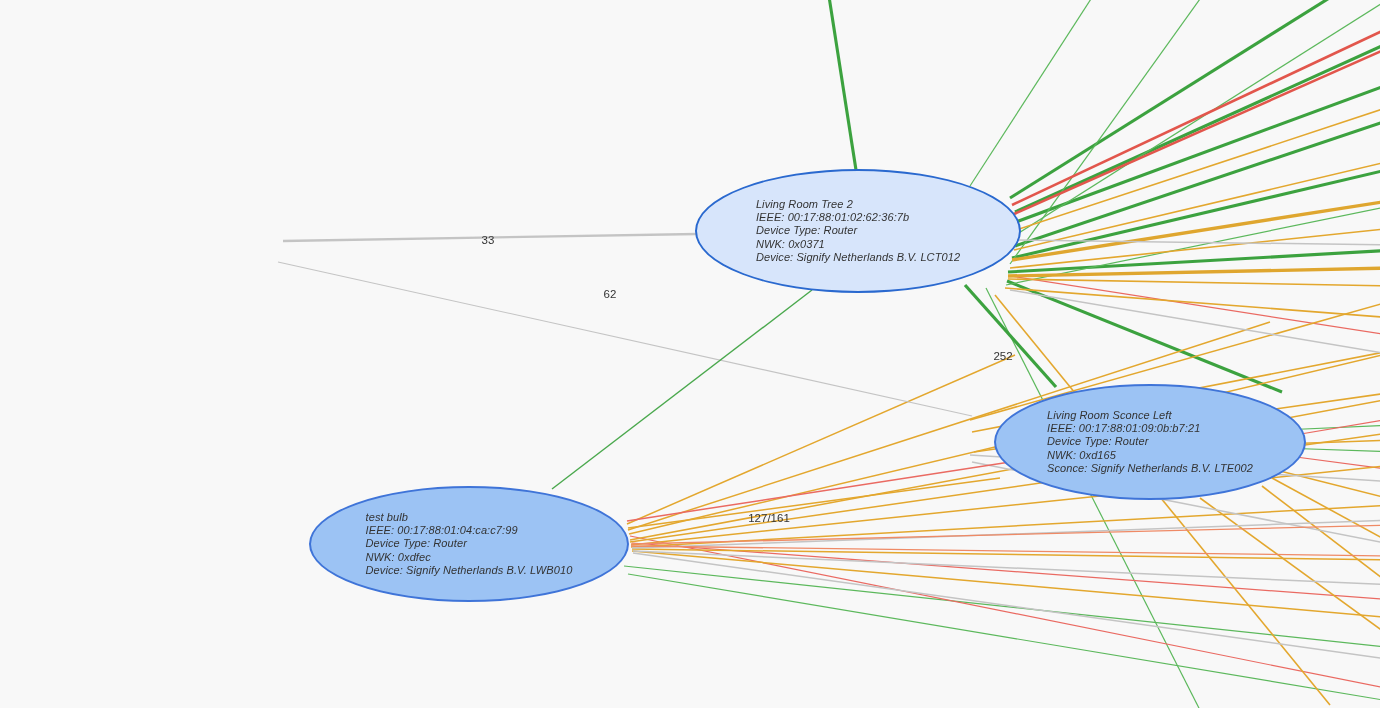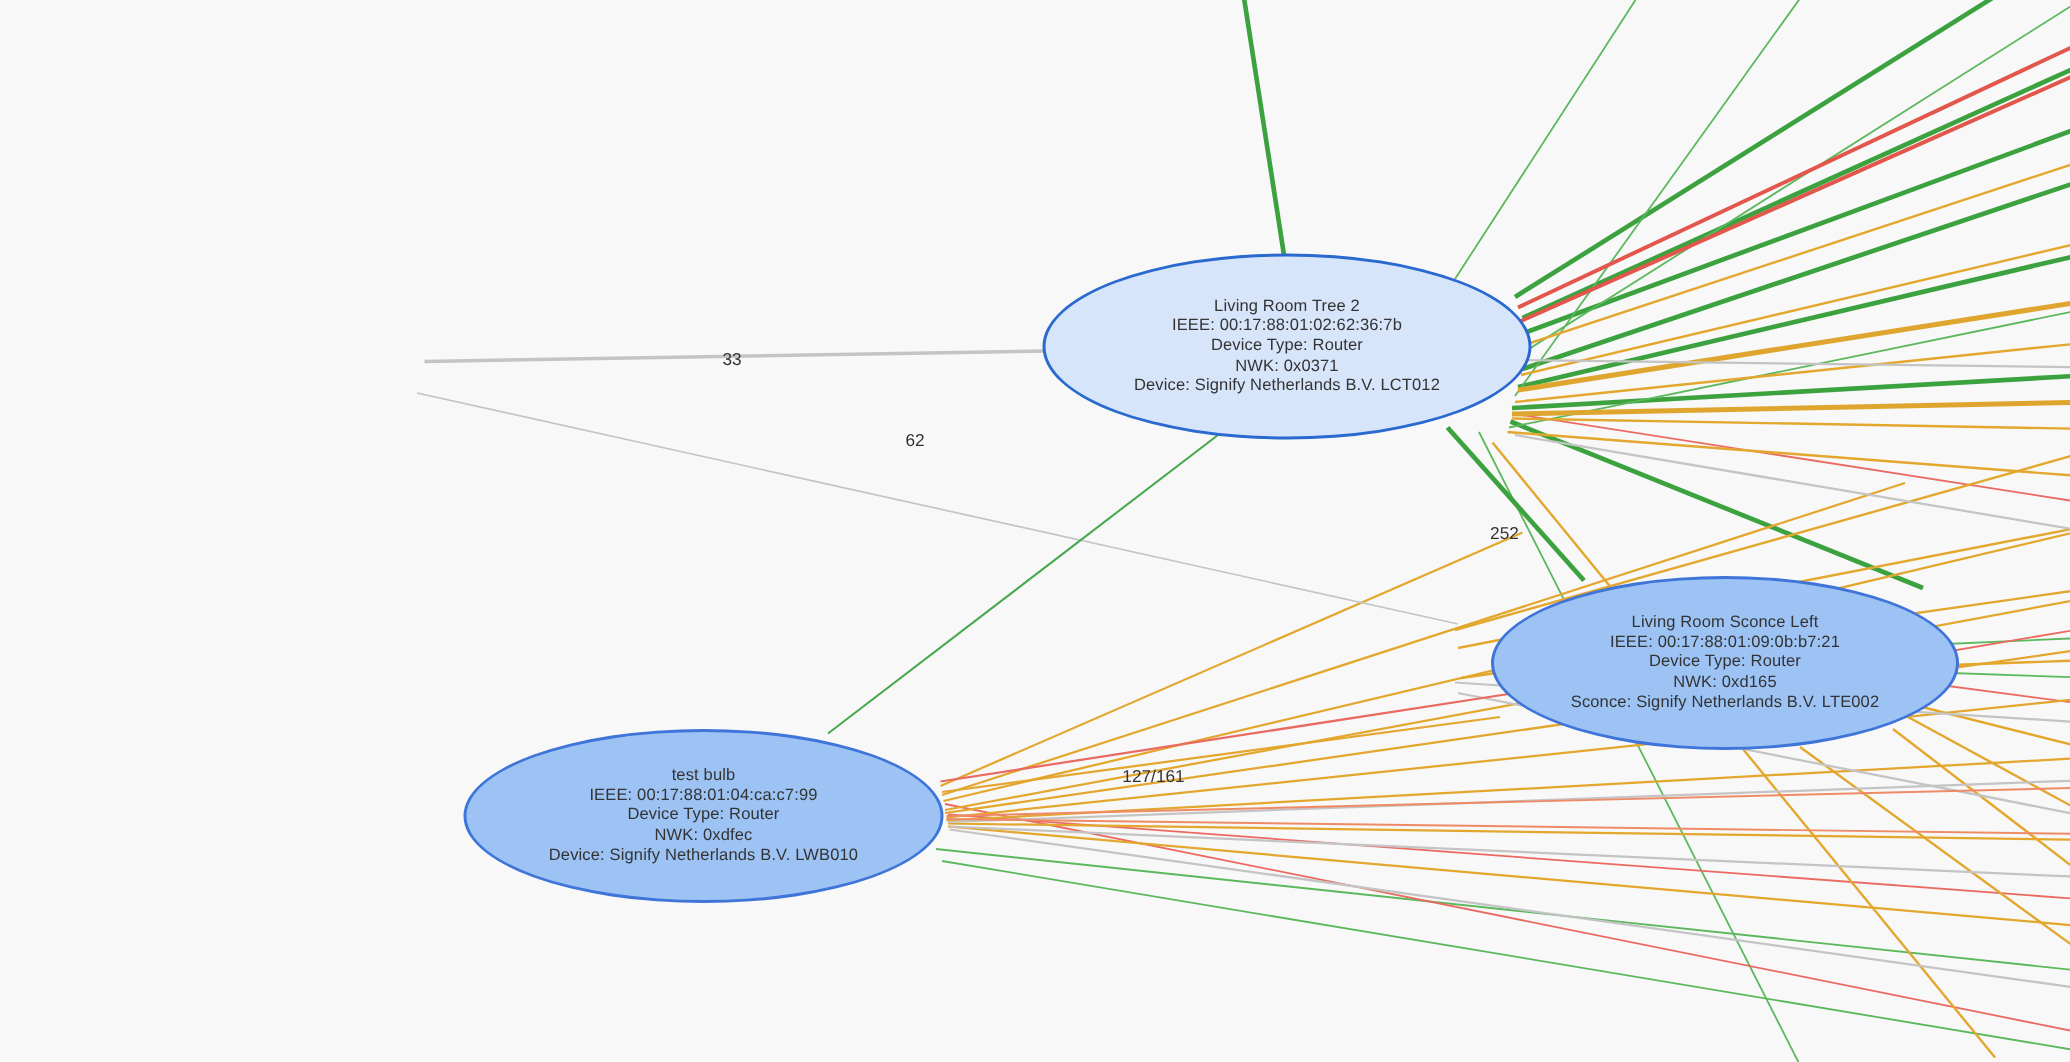--- a/index.html
+++ b/index.html
@@ -6,23 +6,23 @@
   body{
     width:1380px;height:708px;overflow:hidden;
     background:#f8f8f8;
     font-family:"Liberation Sans", sans-serif;
   }
   #graph{position:relative;width:1380px;height:708px;}
   #edges{position:absolute;inset:0;width:1380px;height:708px;}
   .node{position:absolute;display:flex;align-items:center;justify-content:center;}
   .node .ellipse{position:absolute;inset:0;border-radius:50%;}
   .node .label{
-    position:relative;z-index:2;text-align:center;
+    position:relative;z-index:2;text-align:left;
     color:#333333;font-size:11px;line-height:13.3px;
-    white-space:nowrap;letter-spacing:0.1px;
+    white-space:nowrap;letter-spacing:0.1px;font-style:italic;
   }
   .node .label .ln{display:block;}
   .edge-label{
     position:absolute;color:#333333;font-size:11.5px;
     transform:translate(-50%,-50%);white-space:nowrap;
     text-align:center;
   }
 </style>
 </head>
 <body>

